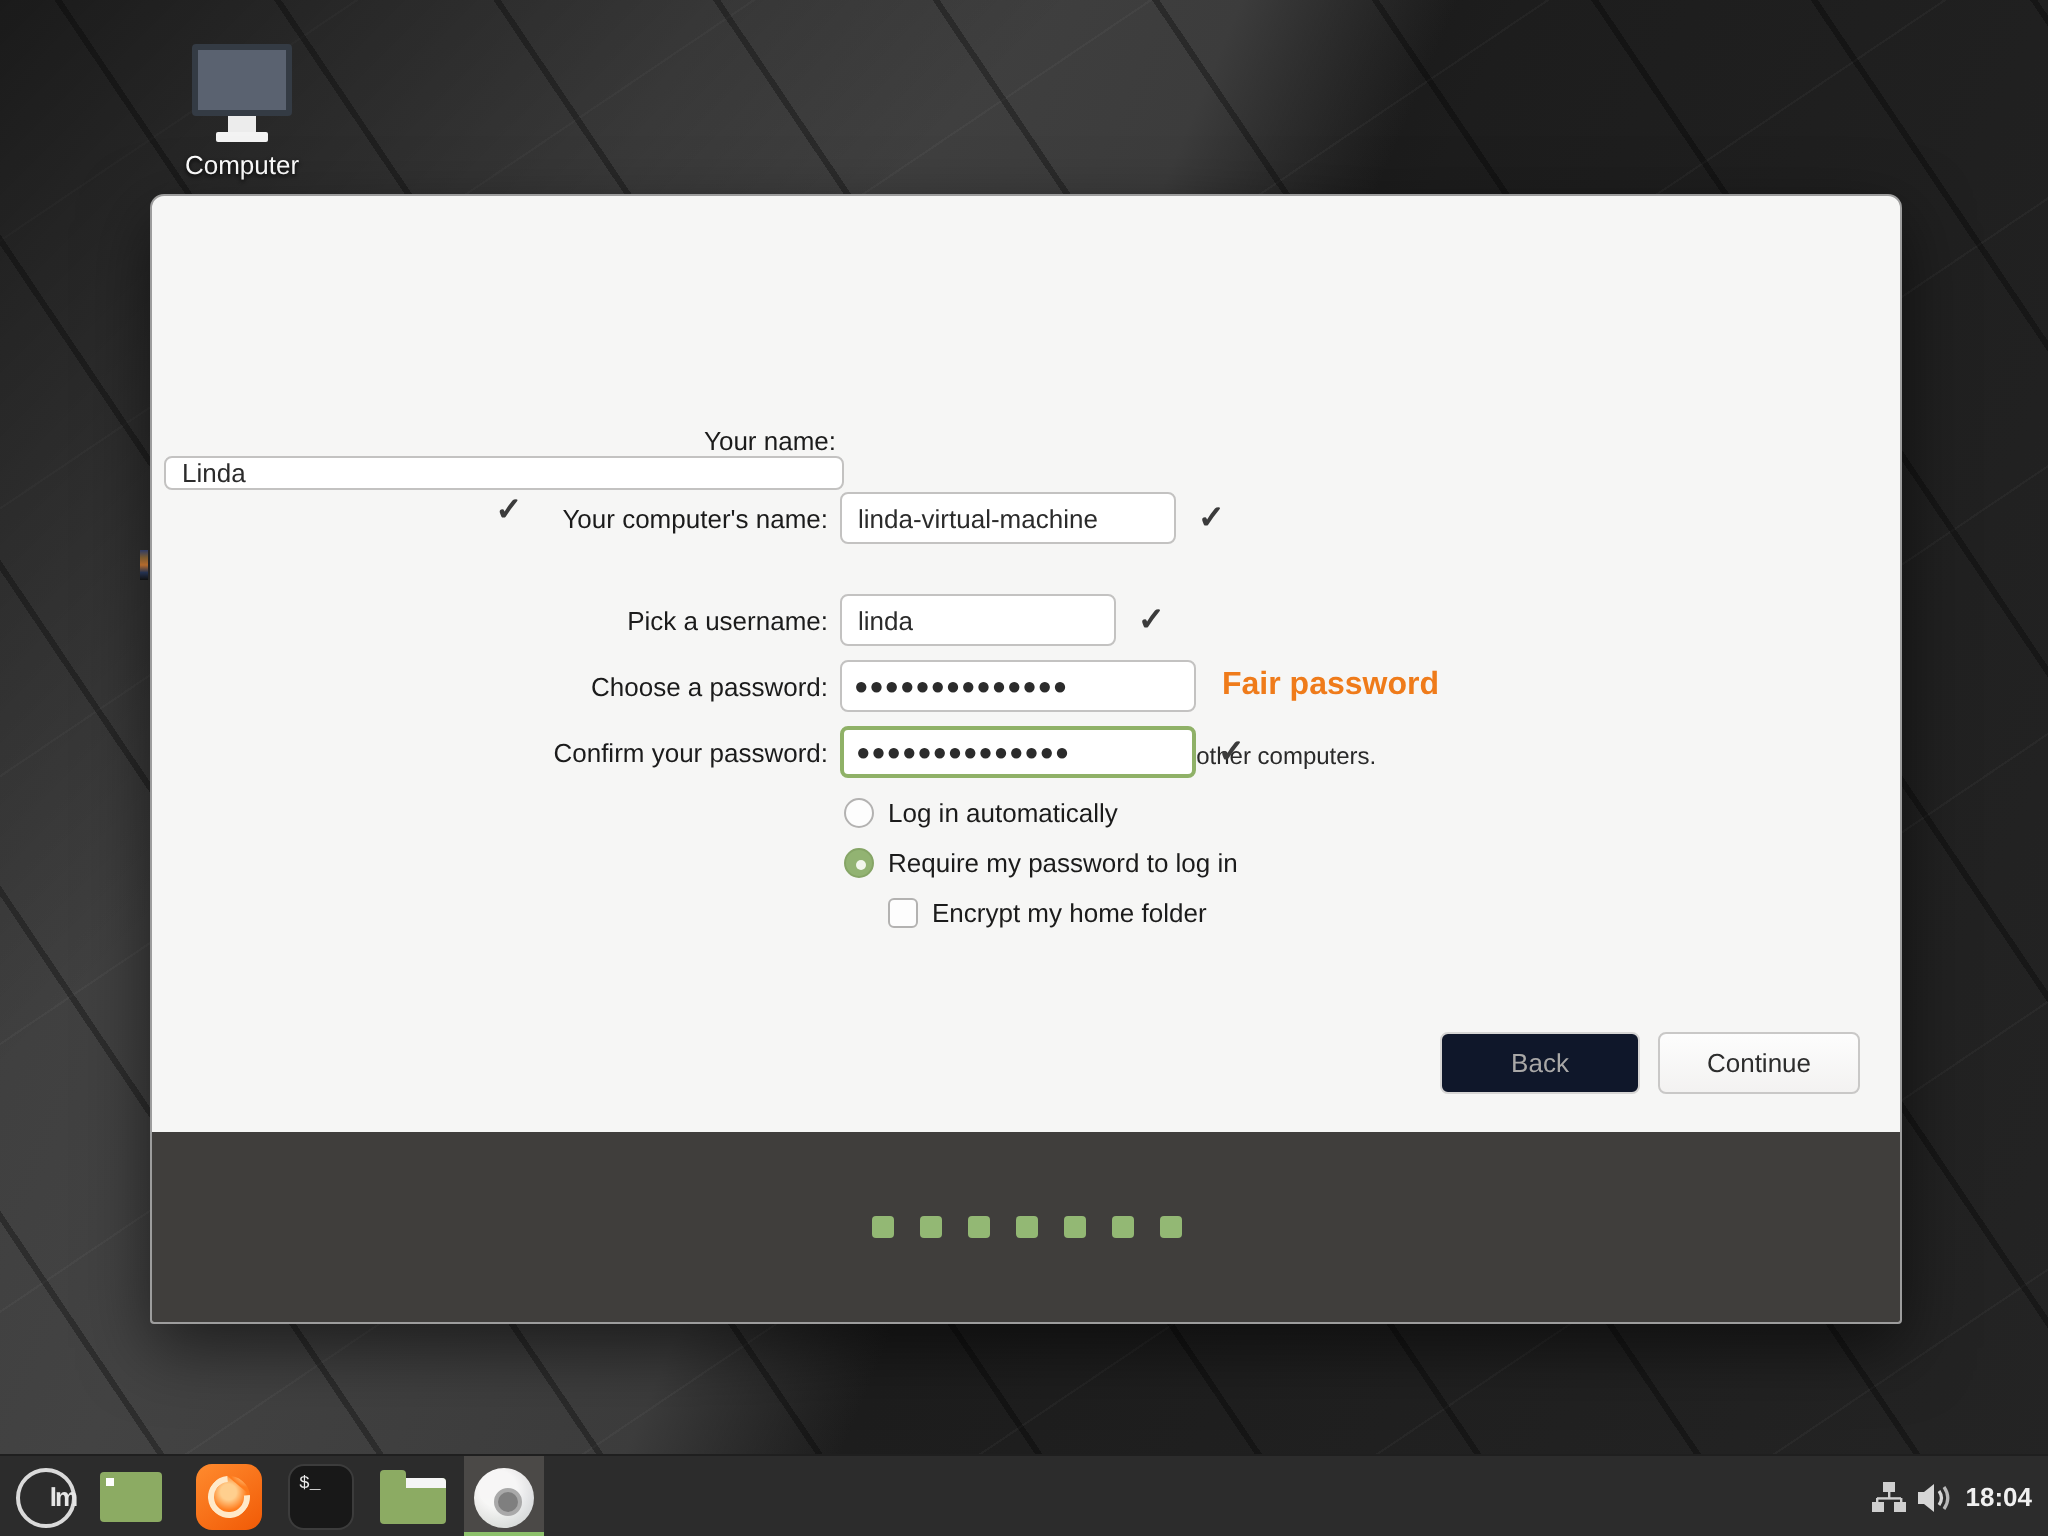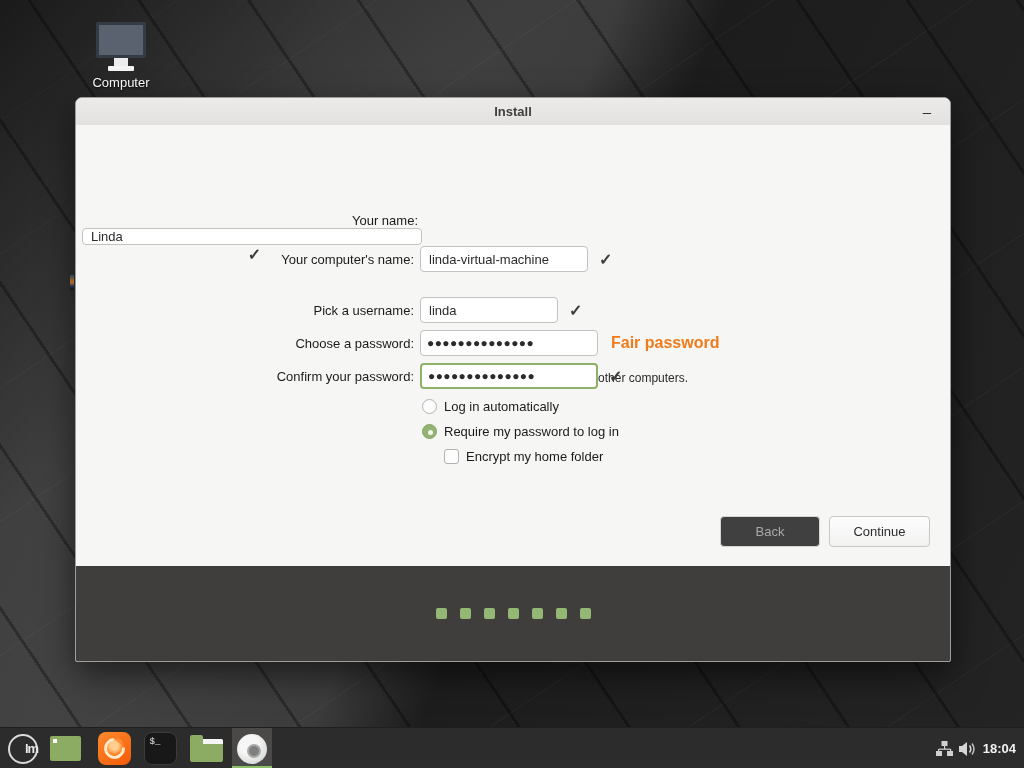--- a/index.html
+++ b/index.html
@@ -83,21 +83,21 @@
   .radio.checked::after { content:""; position:absolute; left:5px; top:5px; width:5px; height:5px;
     border-radius:50%; background:#f2f6ec; }
   .checkbox { width:15px; height:15px; border-radius:3px; background:#fdfdfd; border:1px solid #b3b2b1; }
   .choice-label { font-size:13px; color:#1b1b1b; }
 
   .wbutton {
     position:absolute; top:418px; height:31px; border-radius:4px;
     background:linear-gradient(#fdfdfd,#f3f2f1); border:1px solid #c9c8c7;
     font-family:"Liberation Sans", sans-serif; font-size:13px; color:#2d2d2d; cursor:pointer;
   }
-  .wbutton.disabled { color:#a9a8a7; background:#404040; border-color:#d6d5d4; cursor:default; }
+  .wbutton.disabled { color:#a9a8a7; background:#0f172a; border-color:#d6d5d4; cursor:default; }
   #btn-back { left:644px; width:100px; }
   #btn-continue { left:753px; width:101px; }
 
   
   .wfooter { position:absolute; left:0; right:0; bottom:0; height:95px; background:#403e3c;
     display:flex; align-items:center; justify-content:center; }
   .pdots { display:flex; gap:13px; }
   .pdot { width:11px; height:11px; border-radius:2px; background:#93b874; }
 
   
@@ -148,24 +148,20 @@
 <div class="desktop-icon">
   <div class="monitor"></div>
   <div class="monitor-neck"></div>
   <div class="monitor-base"></div>
   <div class="desktop-icon-label">Computer</div>
 </div>
 
 <div class="artifact"></div>
 
 <div class="window">
-  <div class="titlebar">
-    <span class="titlebar-title">Install</span>
-    <span class="btn-min">–</span>
-  </div>
 
   <div class="frow" style="top:115px;flex-direction:column;">
     <div class="flabel">Your name:</div>
     <input class="finput" style="width: 340px;" value="Linda">
     <span class="fcheck">✓</span>
   </div>
 
   <div class="frow" style="top:148px;">
     <div class="flabel">Your computer's name:</div>
     <input class="finput" style="width: 168px;" value="linda-virtual-machine">

